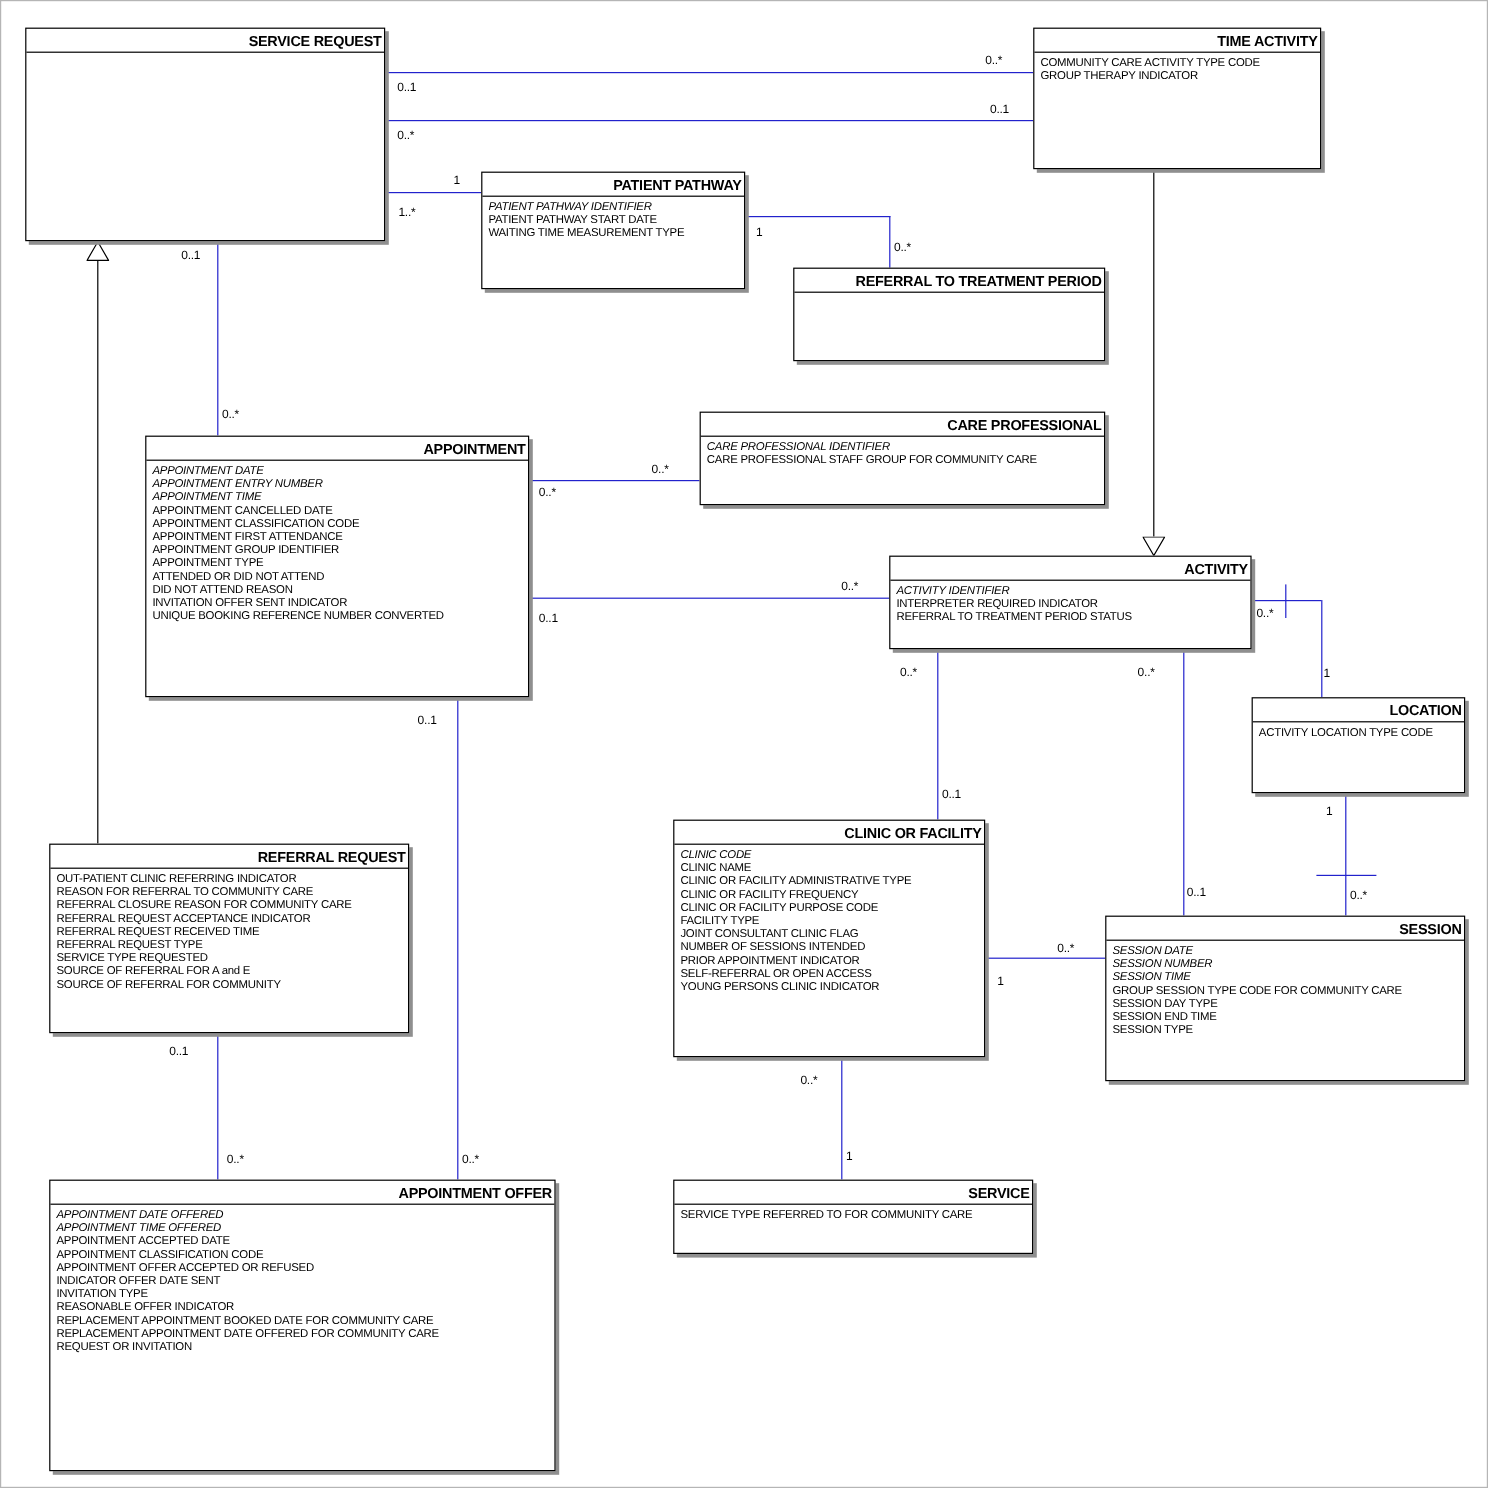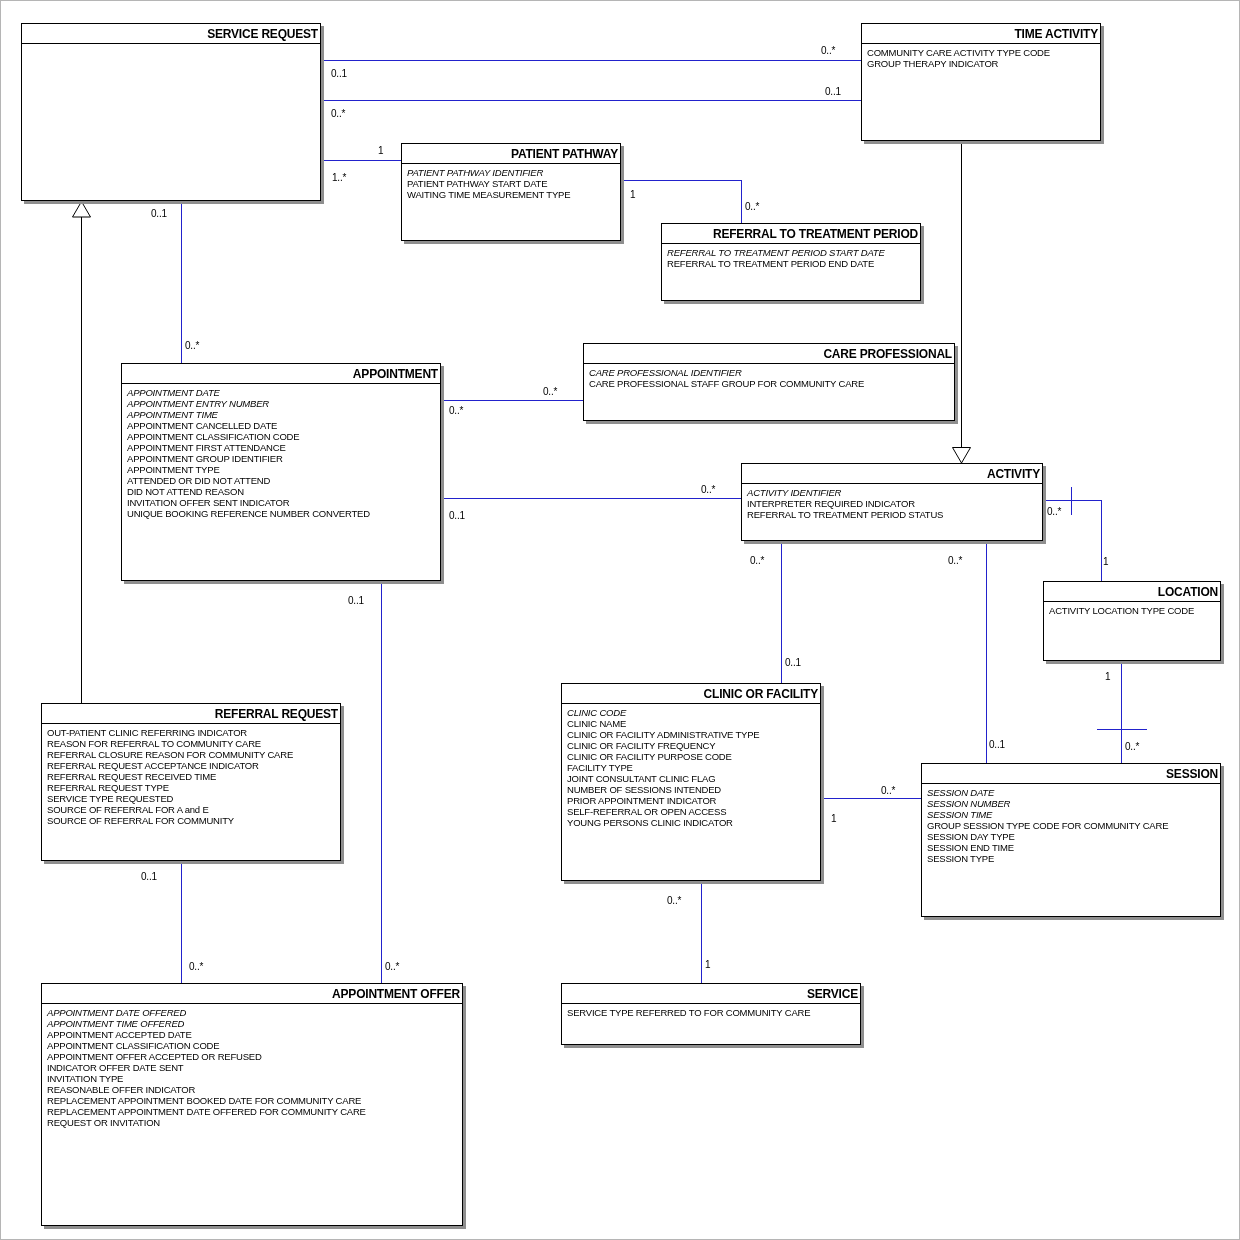--- a/index.html
+++ b/index.html
@@ -65,26 +65,22 @@
   <div class="entity" style="left:400px;top:142px;width:220px;height:98px">
     <div class="etitle">PATIENT PATHWAY</div>
     <ul class="eattrs">
         <li class="it">PATIENT PATHWAY IDENTIFIER</li>
         <li>PATIENT PATHWAY START DATE</li>
         <li>WAITING TIME MEASUREMENT TYPE</li>
       </ul>
   </div>
   <div class="entity" style="left:660px;top:222px;width:260px;height:78px">
     <div class="etitle">REFERRAL TO TREATMENT PERIOD</div>
-    <ul class="eattrs">
-        <li class="it">REFERRAL TO TREATMENT PERIOD START DATE</li>
-        <li>REFERRAL TO TREATMENT PERIOD END DATE</li>
-      </ul>
-  </div>
-  <div class="entity" style="left:582px;top:342px;width:372px;height:78px">
+  </div>
+  <div class="entity" style="left:582px;top:342px;width:338px;height:78px">
     <div class="etitle">CARE PROFESSIONAL</div>
     <ul class="eattrs">
         <li class="it">CARE PROFESSIONAL IDENTIFIER</li>
         <li>CARE PROFESSIONAL STAFF GROUP FOR COMMUNITY CARE</li>
       </ul>
   </div>
   <div class="entity" style="left:120px;top:362px;width:320px;height:218px">
     <div class="etitle">APPOINTMENT</div>
     <ul class="eattrs">
         <li class="it">APPOINTMENT DATE</li>
@@ -124,21 +120,21 @@
         <li>CLINIC OR FACILITY FREQUENCY</li>
         <li>CLINIC OR FACILITY PURPOSE CODE</li>
         <li>FACILITY TYPE</li>
         <li>JOINT CONSULTANT CLINIC FLAG</li>
         <li>NUMBER OF SESSIONS INTENDED</li>
         <li>PRIOR APPOINTMENT INDICATOR</li>
         <li>SELF-REFERRAL OR OPEN ACCESS</li>
         <li>YOUNG PERSONS CLINIC INDICATOR</li>
       </ul>
   </div>
-  <div class="entity" style="left:920px;top:762px;width:300px;height:154px">
+  <div class="entity" style="left:920px;top:762px;width:300px;height:138px">
     <div class="etitle">SESSION</div>
     <ul class="eattrs">
         <li class="it">SESSION DATE</li>
         <li class="it">SESSION NUMBER</li>
         <li class="it">SESSION TIME</li>
         <li>GROUP SESSION TYPE CODE FOR COMMUNITY CARE</li>
         <li>SESSION DAY TYPE</li>
         <li>SESSION END TIME</li>
         <li>SESSION TYPE</li>
       </ul>

